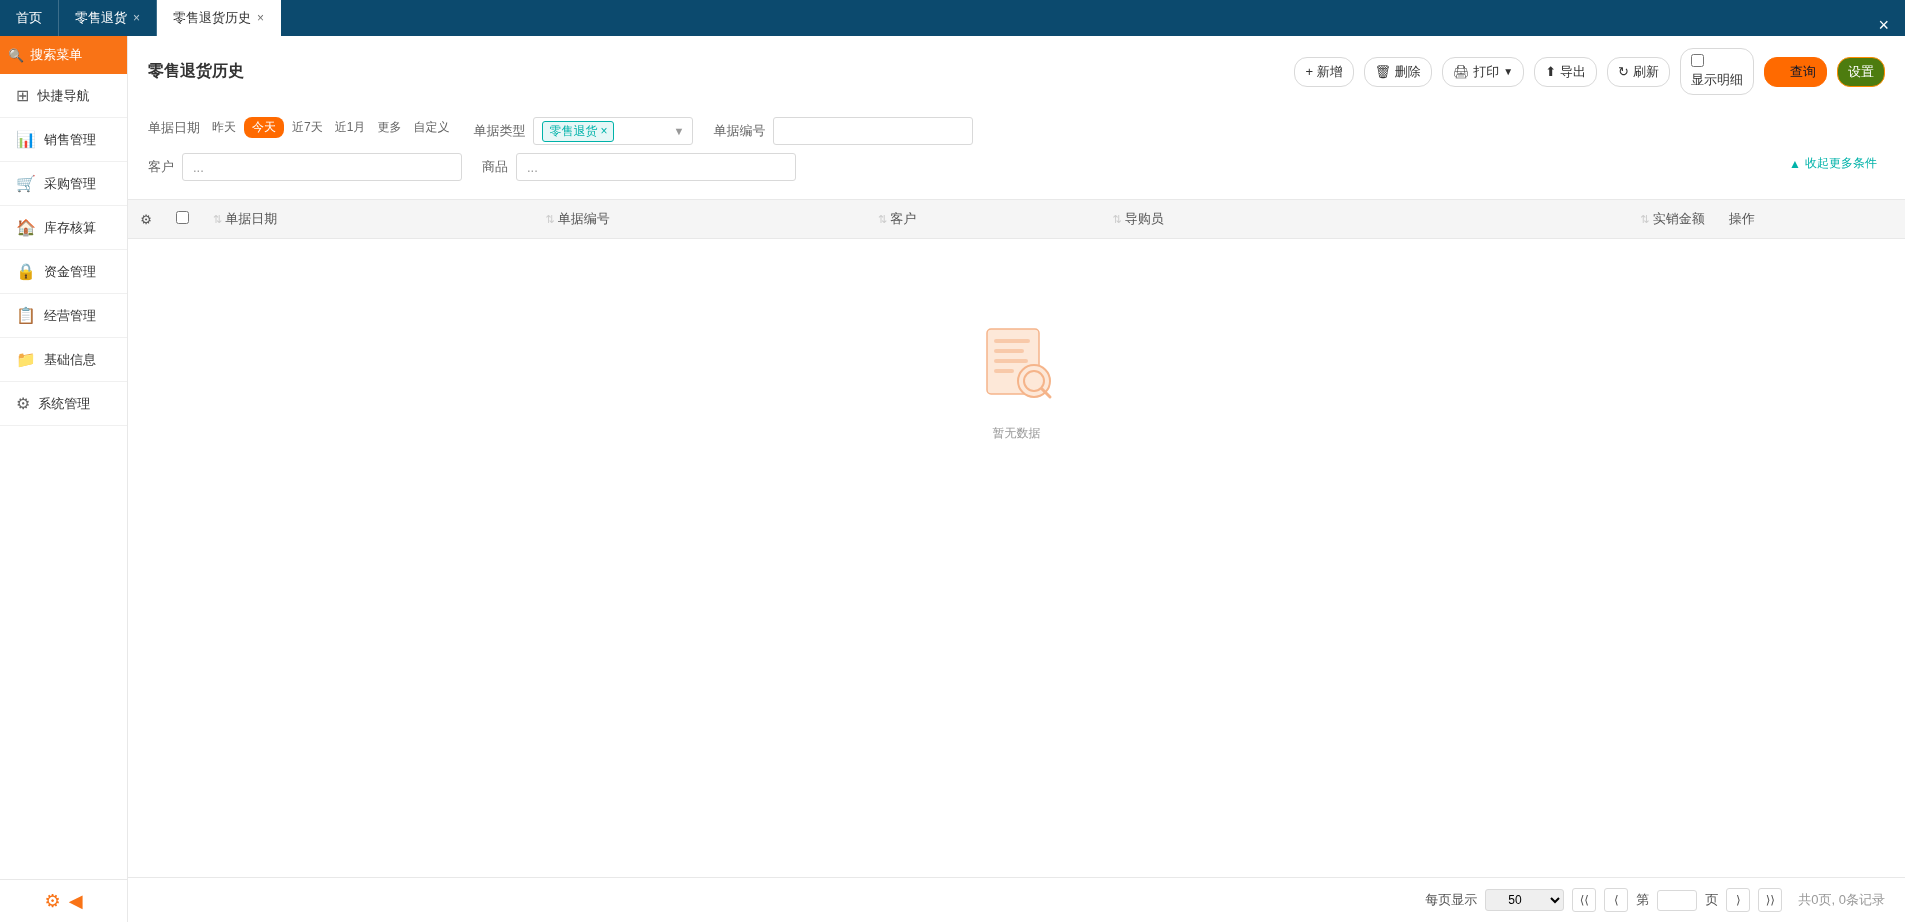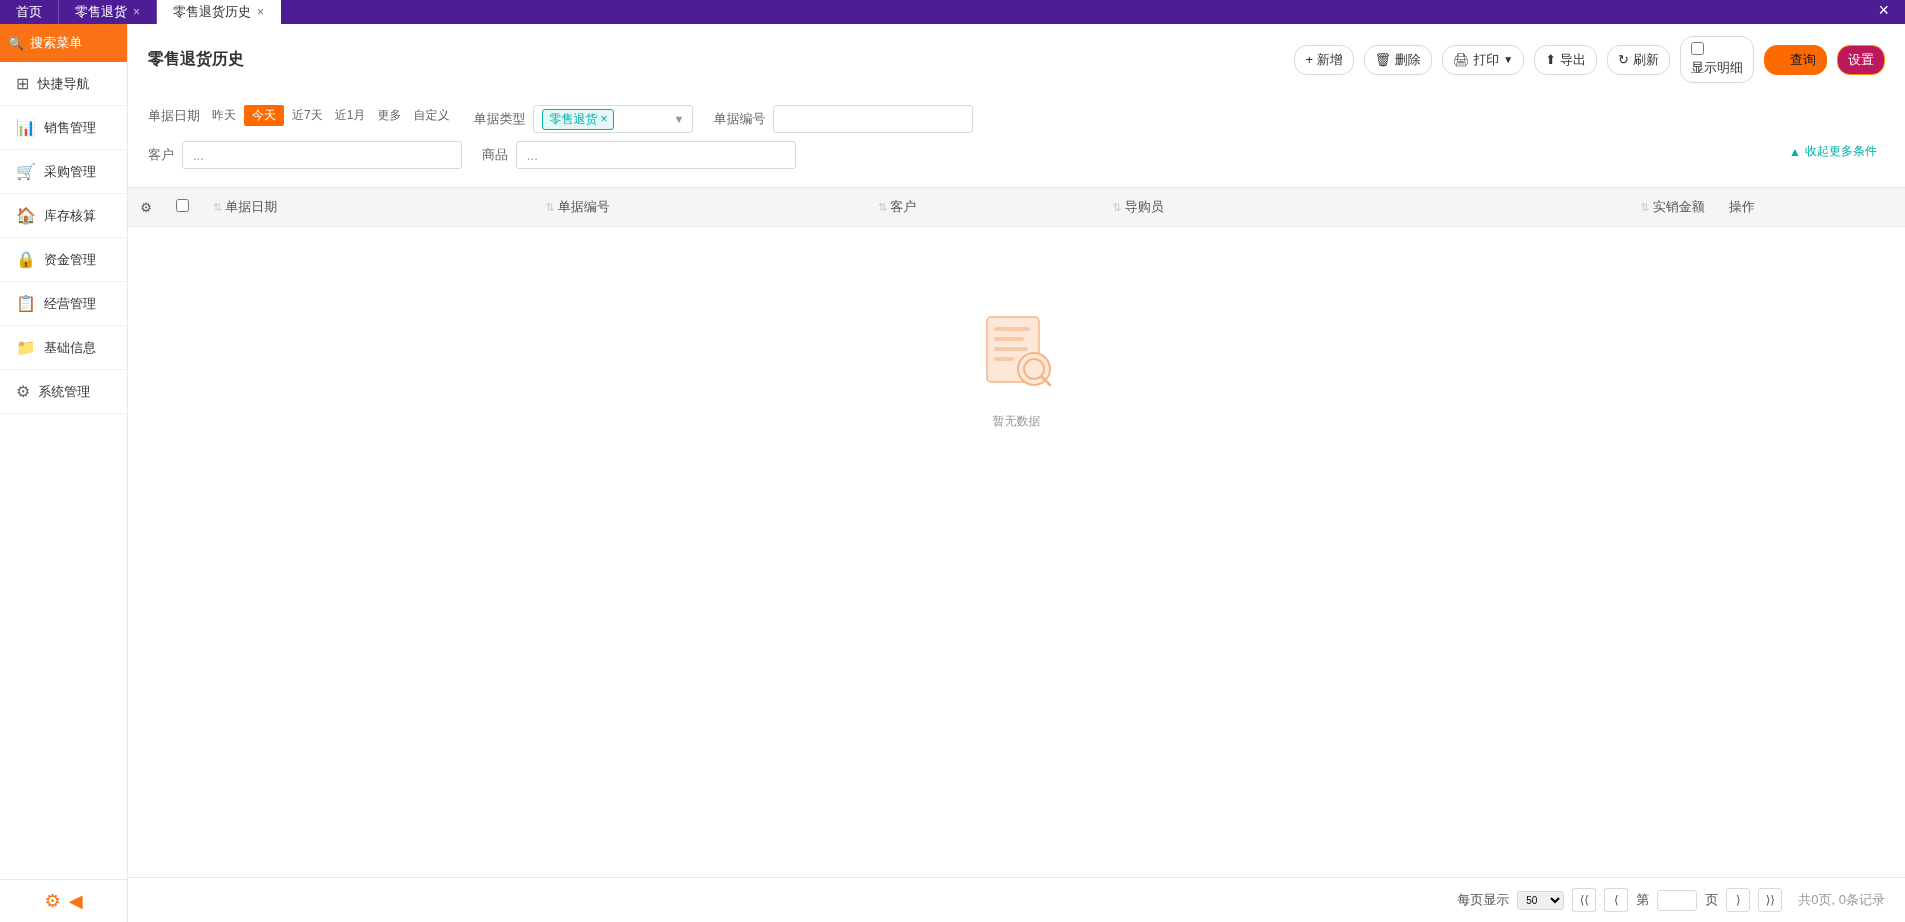--- a/index.html
+++ b/index.html
@@ -1,23 +1,23 @@
 <!DOCTYPE html>
 <html><head>
   <meta charset="utf-8">
   <style>
     * { box-sizing: border-box; margin: 0; padding: 0; font-family: 'Microsoft YaHei', Arial, sans-serif; }
     body { display: flex; flex-direction: column; height: 922px; overflow: hidden; background: #f5f5f5; }
 
     
     .top-bar {
-      background: #4c1d95;
-      height: 24px;
-      display: flex;
-      align-items: flex-start;
+      background: #0c4a6e;
+      height: 36px;
+      display: flex;
+      align-items: flex-end;
       padding: 0 0 0 0;
       flex-shrink: 0;
     }
     .top-bar-tabs {
       display: flex;
       align-items: stretch;
       height: 100%;
       flex: 1;
     }
     .tab-item {
@@ -147,21 +147,21 @@
       color: #333;
       cursor: pointer;
     }
     .toolbar-btn.primary {
       background: #ff6a00;
       color: #0f172a;
       border-color: #ff6a00;
       padding-left: 25px;
     }
     .toolbar-btn.secondary {
-      background: #be185d;
+      background: #4d7c0f;
       color: #fff;
       border-color: #ff8c00;
     }
 
     
     .filter-area {
       padding: 10px 0;
     }
     .filter-row {
       display: flex;
@@ -189,21 +189,21 @@
     .date-btn {
       font-size: 12px;
       color: #666;
       cursor: pointer;
       padding: 1px 4px;
       border-radius: 2px;
     }
     .date-btn.active {
       background: #ff6a00;
       color: #fff;
-      border-radius: 2px;
+      border-radius: 8px;
       padding: 2px 8px;
     }
     .date-range {
       font-size: 12px;
       color: #999;
       margin-top: 2px;
     }
     .filter-input {
       border: 1px solid #d9d9d9;
       border-radius: 3px;
@@ -329,22 +329,22 @@
       align-items: center;
       justify-content: flex-end;
       gap: 8px;
       font-size: 13px;
       color: #555;
       flex-shrink: 0;
     }
     .pagination-bar select {
       border: 1px solid #d9d9d9;
       border-radius: 3px;
-      padding: 2px 4px;
-      font-size: 10px;
+      padding: 2px 18px;
+      font-size: 12px;
     }
     .page-nav-btn {
       width: 24px;
       height: 24px;
       display: inline-flex;
       align-items: center;
       justify-content: center;
       border: 1px solid #d9d9d9;
       border-radius: 3px;
       background: #fff;

